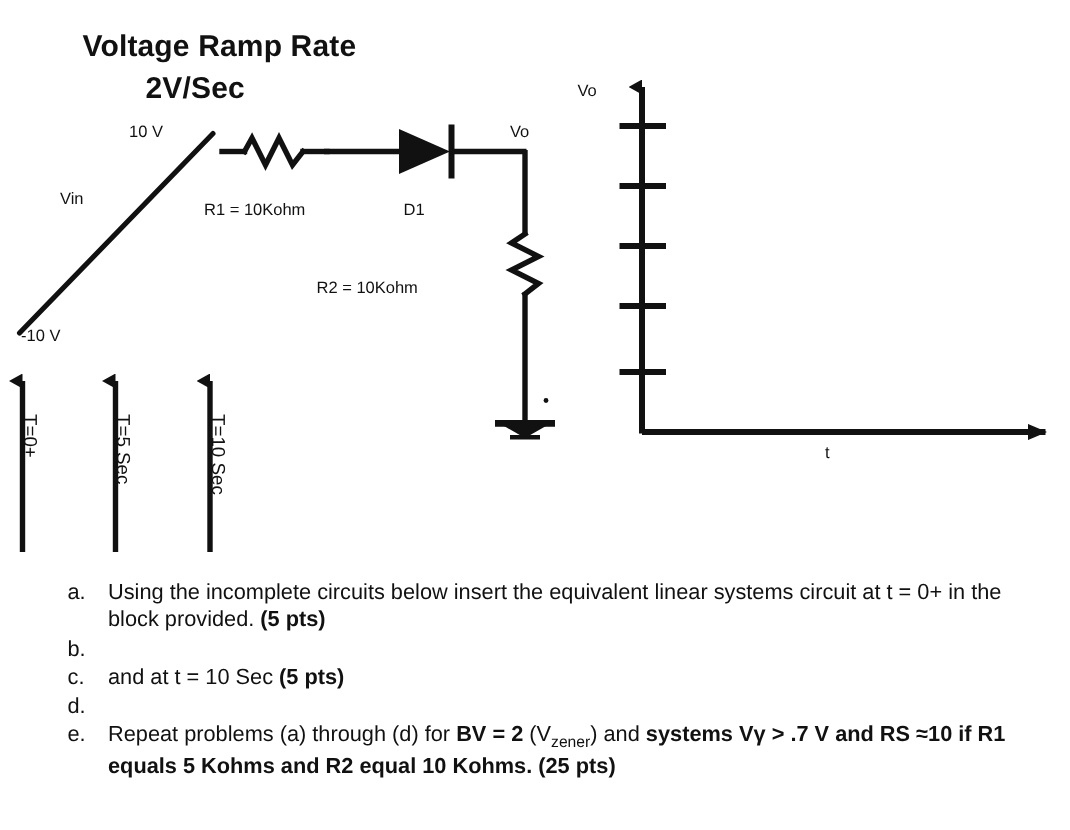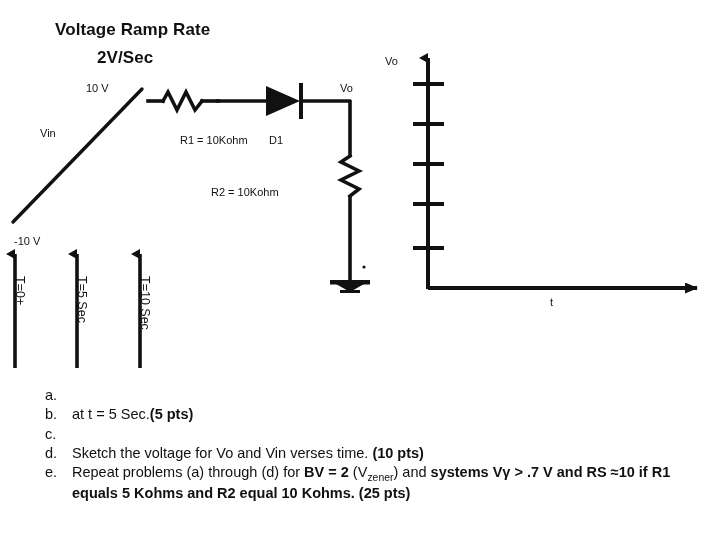--- a/index.html
+++ b/index.html
@@ -15,38 +15,38 @@
     width: 713px;
     height: 553px;
     background: #ffffff;
     overflow: hidden;
   }
   .abs { position: absolute; }
 
   
   .title-line {
     font-weight: bold;
-    font-size: 17px;
+    font-size: 20px;
     color: #111111;
     white-space: nowrap;
     letter-spacing: 0.1px;
   }
   #title-l1 { left: 55px; top: 20px; }
   #title-l2 { left: 97px; top: 48px; }
 
   
   .diag-label {
     font-size: 11px;
     color: #111111;
     white-space: nowrap;
   }
   #label-10v    { left: 86px;  top: 82px; }
-  #label-neg10v { left: 14px;  top: 235px; }
+  #label-neg10v { left: 14px;  top: 218px; }
   #label-vin    { left: 40px;  top: 127px; }
-  #label-r1     { left: 136px; top: 134px; margin-left: 44px; }
+  #label-r1     { left: 136px; top: 134px; }
   #label-d1     { left: 269px; top: 134px; text-align: right; }
   #label-r2     { left: 211px; top: 186px; }
   #label-vo-ckt { left: 340px; top: 82px; }
   #label-vo-axis{ left: 385px; top: 55px; }
   #label-t-axis { left: 550px; top: 296px; }
 
   
   .rot-label {
     font-size: 12.5px;
     color: #111111;
@@ -184,31 +184,31 @@
         <line x1="413" y1="164" x2="444" y2="164" stroke="#111111" stroke-width="4"></line>
         <line x1="413" y1="204" x2="444" y2="204" stroke="#111111" stroke-width="4"></line>
         <line x1="413" y1="248" x2="444" y2="248" stroke="#111111" stroke-width="4"></line>
       </g>
     </g>
   </svg>
 
   <div id="problems">
     <div class="prob-item">
       <span class="prob-marker">a.</span>
+      <span class="prob-body"><span>Using the incomplete circuits below insert the equivalent linear systems circuit at t = 0+ in the block provided. </span><span class="b">(5 pts)</span></span>
     </div>
     <div class="prob-item">
       <span class="prob-marker">b.</span>
-      <span class="prob-body"><span>at t = 5 Sec.</span><span class="b">(5 pts)</span></span>
     </div>
     <div class="prob-item">
       <span class="prob-marker">c.</span>
+      <span class="prob-body"><span>and at t = 10 Sec </span><span class="b">(5 pts)</span></span>
     </div>
     <div class="prob-item">
       <span class="prob-marker">d.</span>
-      <span class="prob-body"><span>Sketch the voltage for Vo and Vin verses time. </span><span class="b">(10 pts)</span></span>
     </div>
     <div class="prob-item">
       <span class="prob-marker">e.</span>
       <span class="prob-body"><span>Repeat problems (a) through (d) for </span><span class="b">BV = 2</span><span>  (V</span><span class="sub">zener</span><span>) and </span><span class="b">systems V</span><span class="b">γ</span><span class="b"> &gt; .7 V and RS ≈10 if R1 equals 5 Kohms and R2 equal 10 Kohms. (25 pts)</span></span>
     </div>
   </div>
 
 </div>
 
 </body></html>

